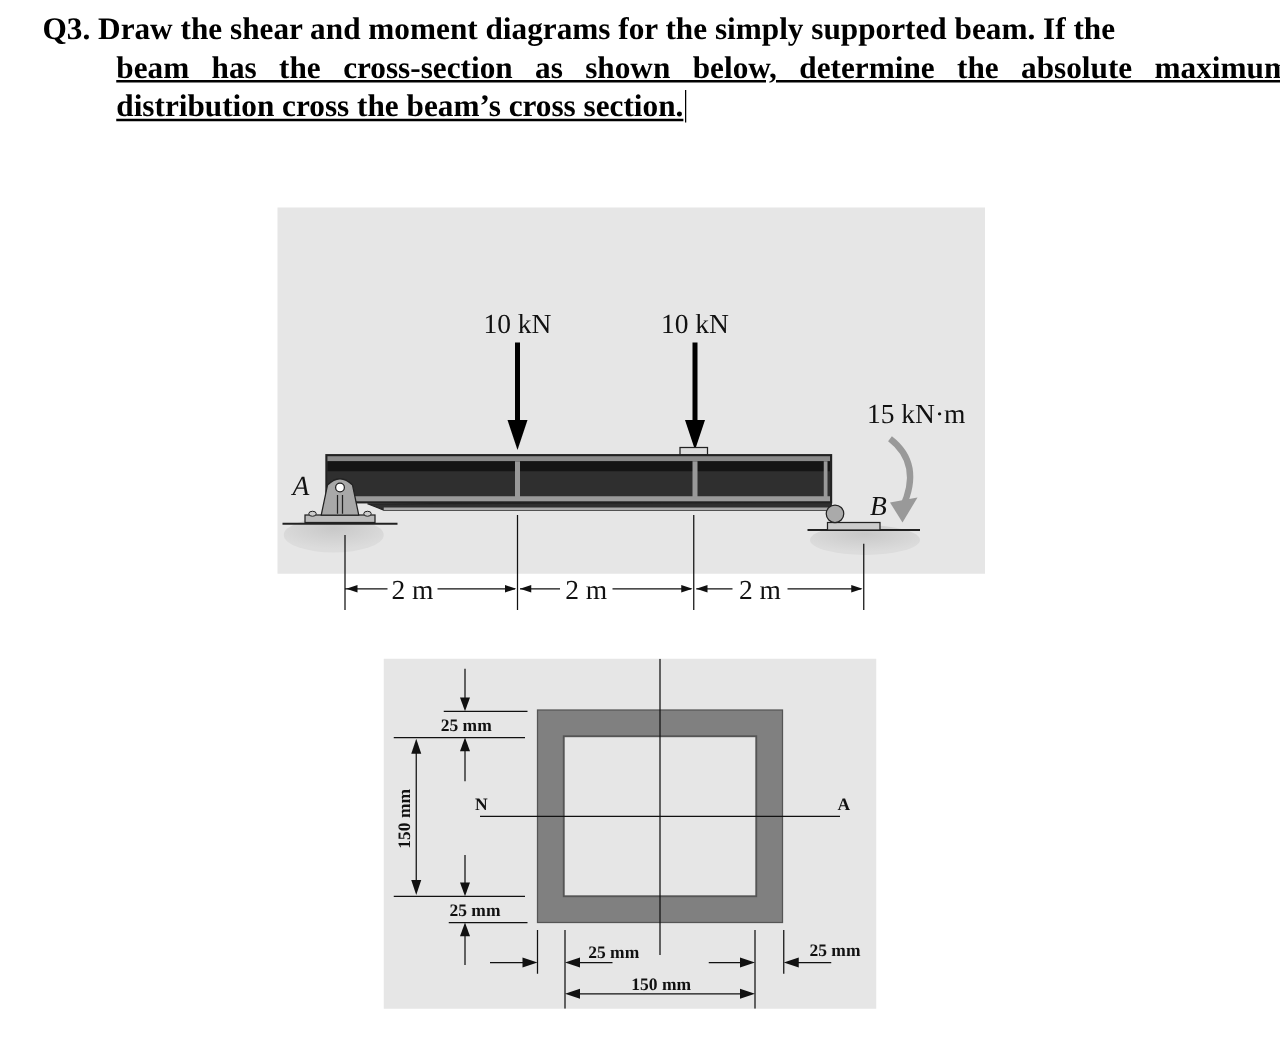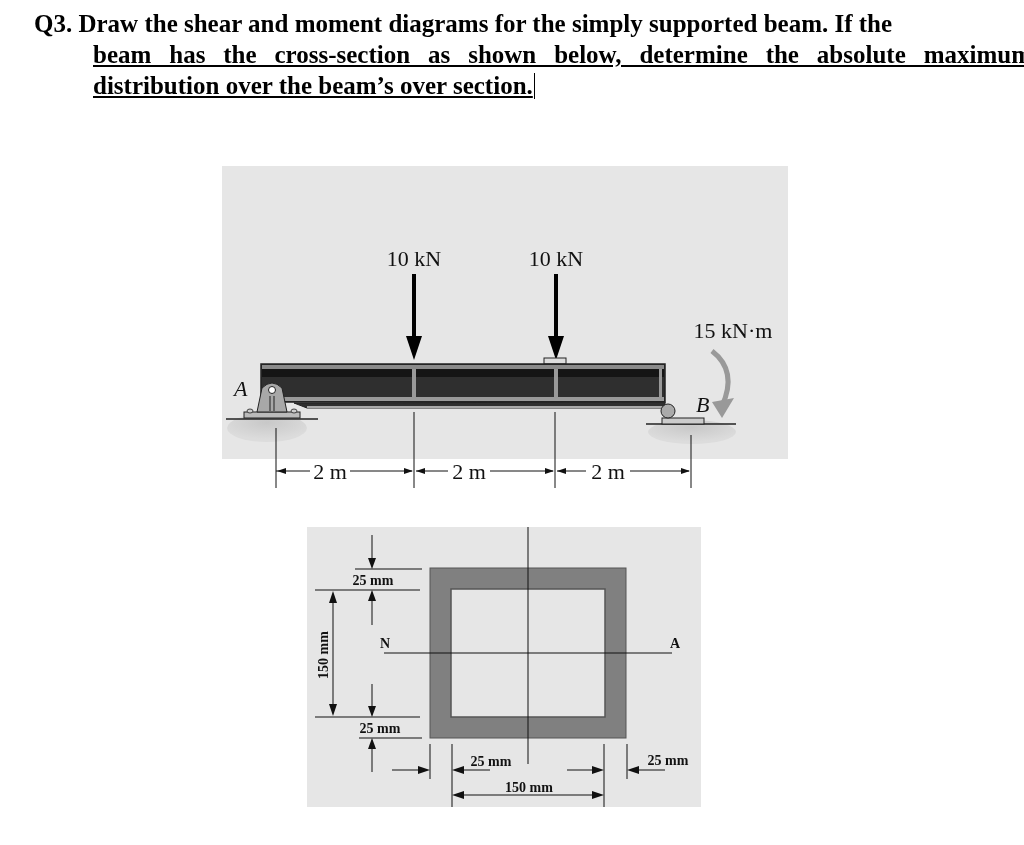--- a/index.html
+++ b/index.html
@@ -19,21 +19,21 @@
   #beam-fig { left: 222px; top: 166px; width: 566px; height: 293px; }
   #section-fig { left: 307px; top: 527px; width: 394px; height: 280px; }
   svg text { font-family: "Liberation Serif", serif; }
 </style>
 </head>
 <body>
 
 <div class="question">
   <span class="q-line first">Q3. Draw the shear and moment diagrams for the simply supported beam. If the</span>
   <span class="q-line indent">beam has the cross-section as shown below, determine the absolute maximum</span>
-  <span class="q-line indent last"><span>distribution over the beam’s over section.</span><span class="caret"></span></span>
+  <span class="q-line indent last"><span>distribution cross the beam’s cross section.</span><span class="caret"></span></span>
 </div>
 
 <div class="fig" id="beam-fig">
   <svg width="566" height="327" viewBox="0 0 566 327" xmlns="http://www.w3.org/2000/svg">
     <defs>
       <marker id="arrowBig" markerWidth="10" markerHeight="12" refX="5" refY="11" orient="auto" markerUnits="userSpaceOnUse">
         <path d="M0,0 L10,0 L5,12 Z" fill="#000"></path>
       </marker>
       <radialGradient id="ground" cx="50%" cy="30%" r="60%">
         <stop offset="0%" stop-color="#c8c8c8"></stop>

